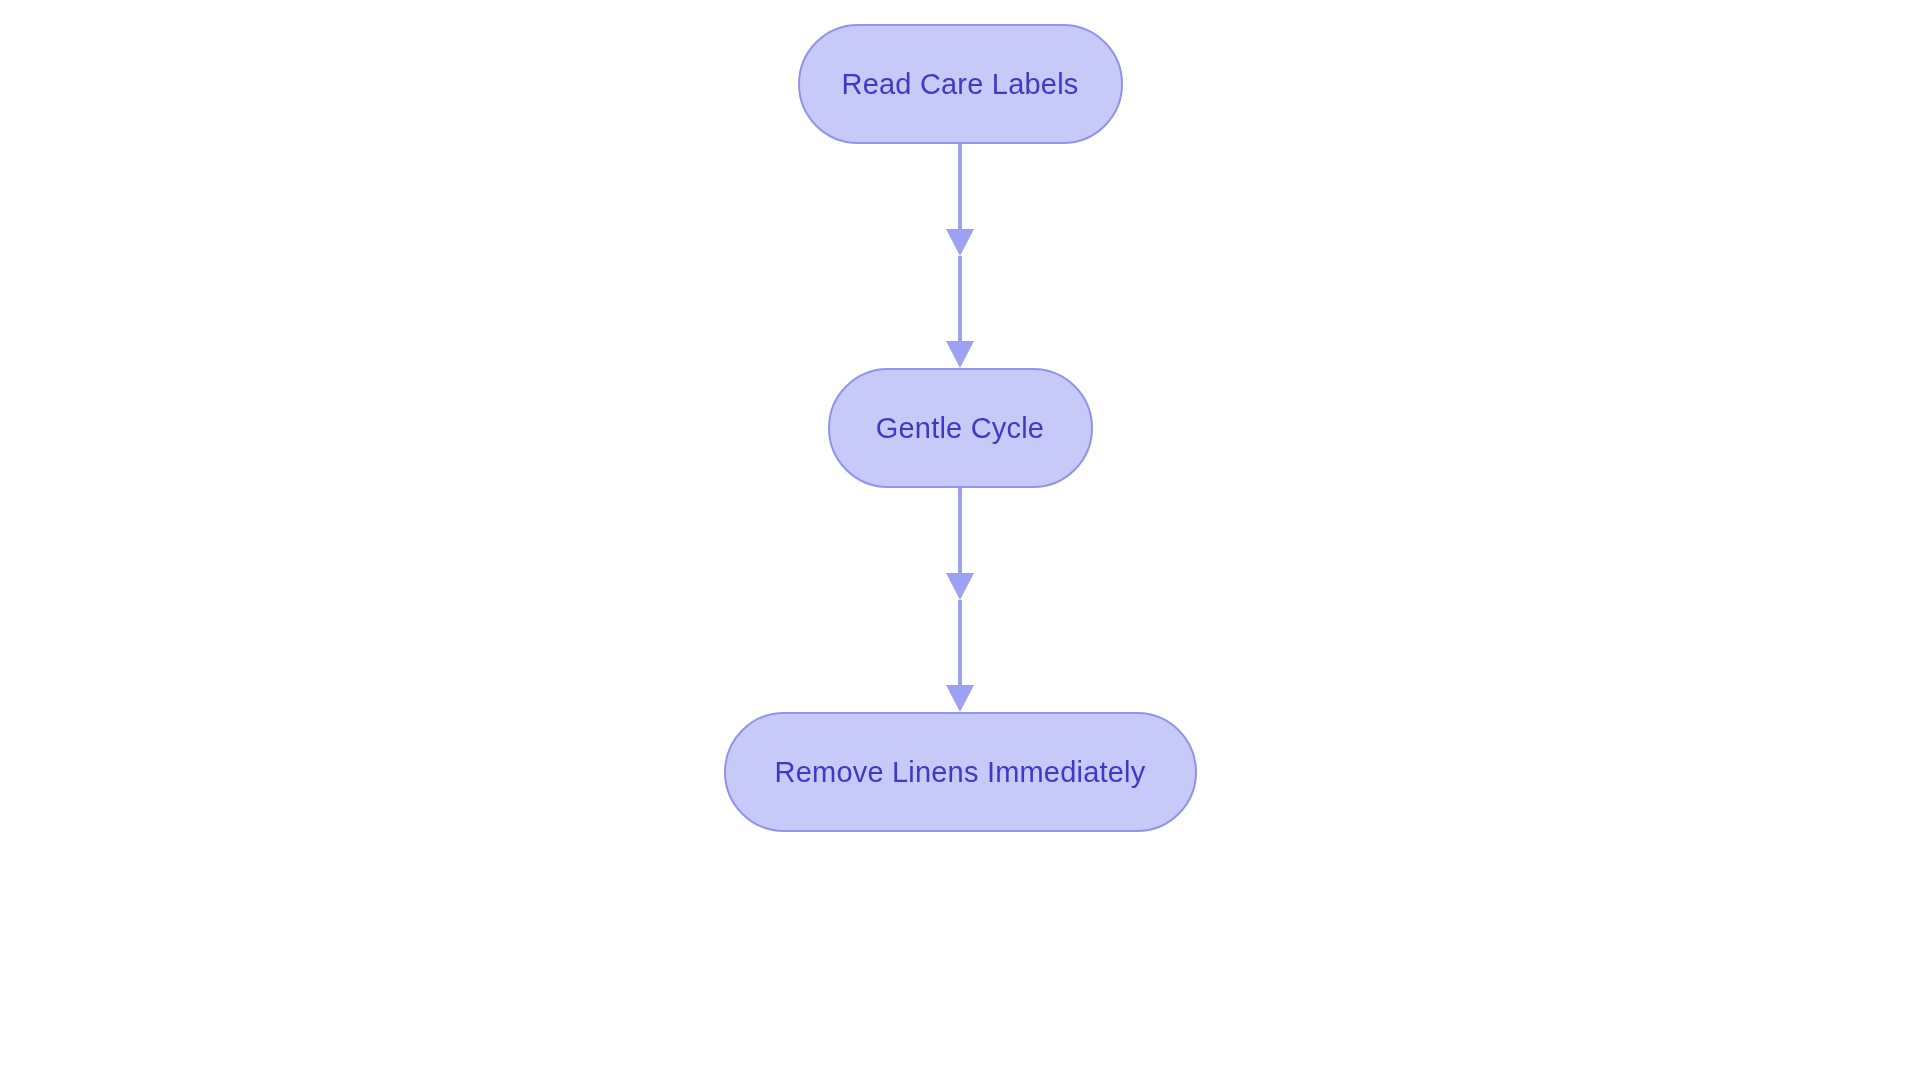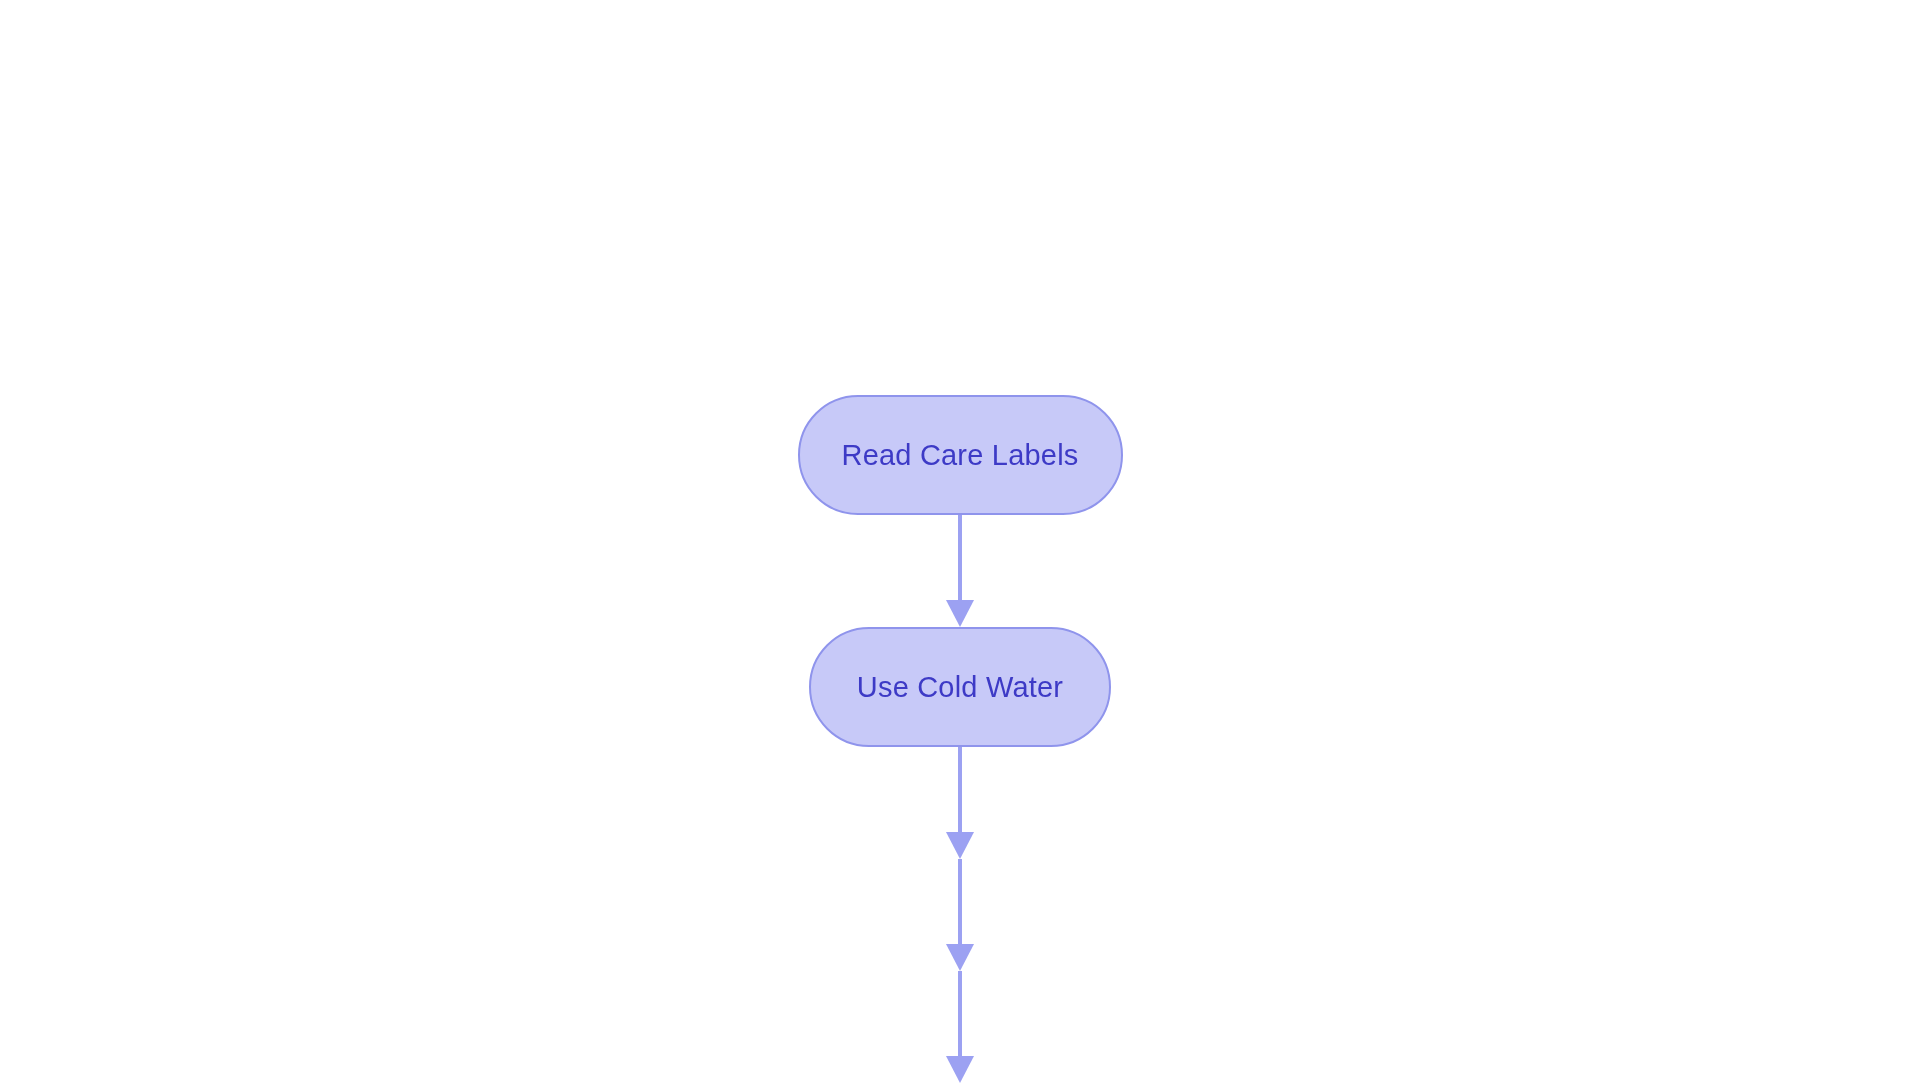--- a/index.html
+++ b/index.html
@@ -10,26 +10,25 @@
   body {
     width: 1920px;
     height: 1083px;
     font-family: "Liberation Sans", sans-serif;
     overflow: hidden;
   }
   .canvas {
     width: 1920px;
     height: 1083px;
     box-sizing: border-box;
-    padding-top: 35px;
+    padding-top: 24px;
     display: flex;
     flex-direction: column;
     align-items: center;
     background: var(--bg, #ffffff);
-    justify-content: flex-end;
   }
   .node {
     flex: 0 0 auto;
     height: 120px;
     box-sizing: border-box;
     border-radius: 60px;
     background: var(--node-fill, #c7c9f8);
     border: 2px solid var(--node-border, #8f94ec);
     display: flex;
     align-items: center;
@@ -69,35 +68,38 @@
 
   <div class="node" style="width:325px">
     <span class="node-label">Read Care Labels</span>
   </div>
 
   <div class="arrow">
     <div class="arrow-line"></div>
     <div class="arrow-head"></div>
   </div>
 
-  <div class="node" style="width:302px">
-    <span class="node-label">Use Cold Water</span>
+
+  <div class="arrow">
+    <div class="arrow-line"></div>
+    <div class="arrow-head"></div>
+  </div>
+
+  <div class="node" style="width:265px">
+    <span class="node-label">Gentle Cycle</span>
   </div>
 
   <div class="arrow">
     <div class="arrow-line"></div>
     <div class="arrow-head"></div>
   </div>
 
 
   <div class="arrow">
     <div class="arrow-line"></div>
     <div class="arrow-head"></div>
   </div>
 
-
-  <div class="arrow">
-    <div class="arrow-line"></div>
-    <div class="arrow-head"></div>
+  <div class="node" style="width:473px">
+    <span class="node-label">Remove Linens Immediately</span>
   </div>
-
 
 </div>
 
 </body></html>

